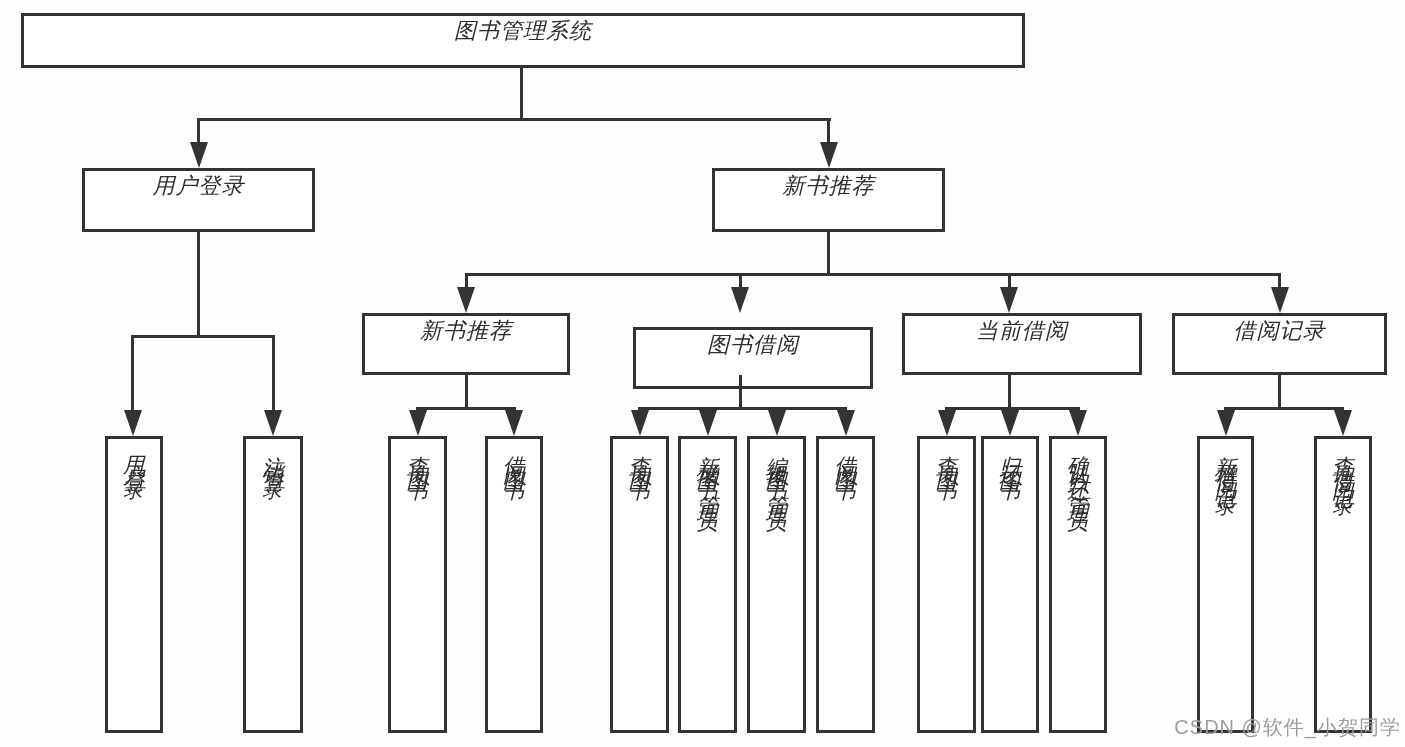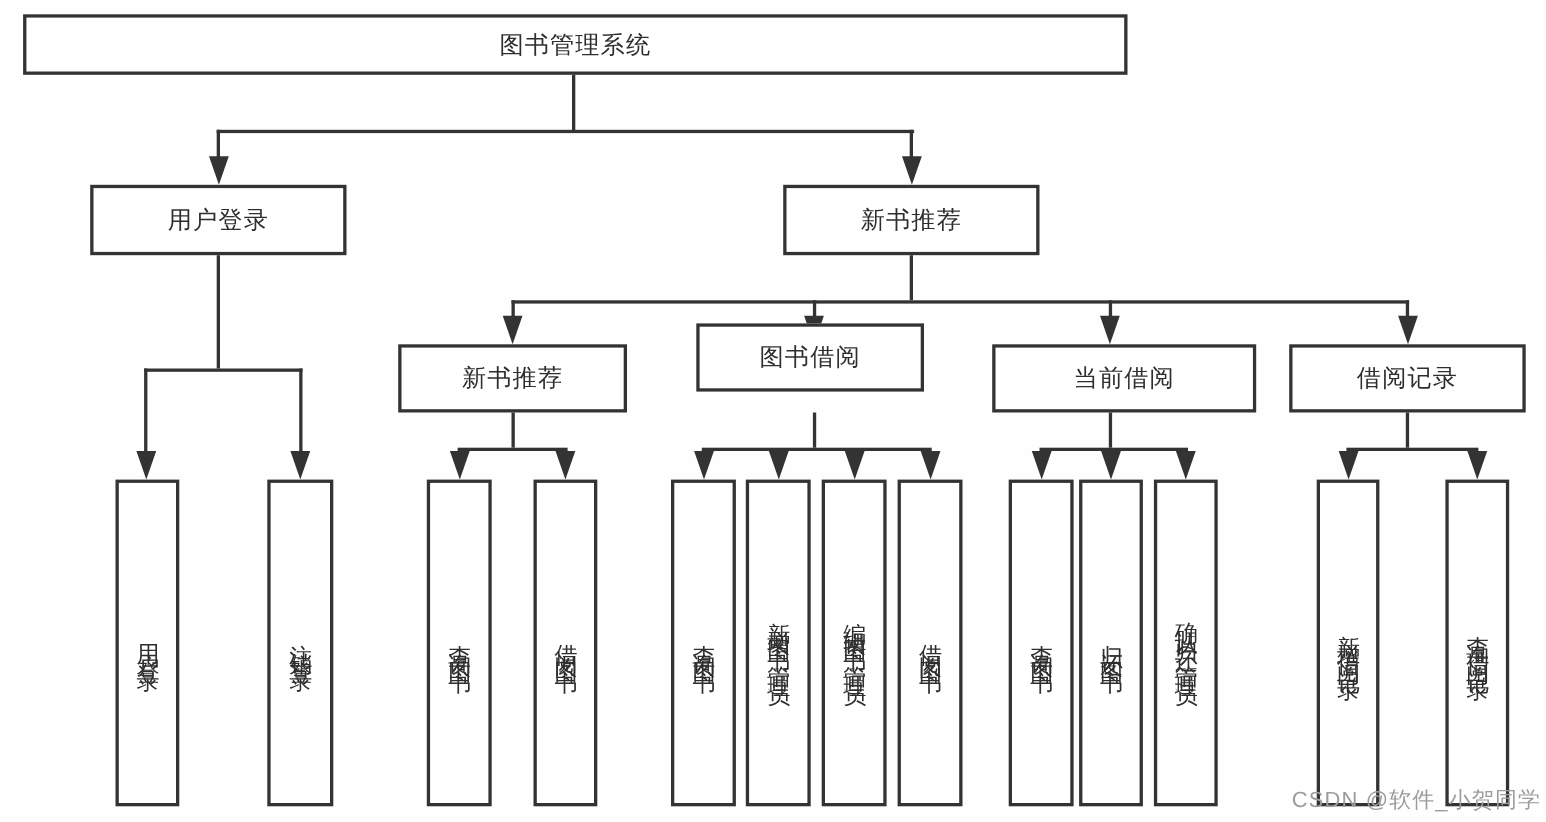--- a/index.html
+++ b/index.html
@@ -2,22 +2,22 @@
 <html><head>
 <meta charset="utf-8">
 <style>
   html,body{margin:0;padding:0;background:#fff;}
   .stage{
     position:relative;width:1405px;height:747px;background:#fefefe;overflow:hidden;
     font-family:"Liberation Sans","DejaVu Sans",sans-serif;
   }
   .node{
     position:absolute;box-sizing:border-box;border:3px solid #333;background:#fff;
-    display:flex;align-items:center;justify-content:center;
-    color:#2e2e2e;font-size:22px;letter-spacing:1px;
+    display:flex;align-items:flex-start;justify-content:center;
+    color:#2e2e2e;font-size:22px;letter-spacing:1px;font-style:italic;
   }
   .node.leaf{font-size:21px;}
   .vtext{
     writing-mode:vertical-rl;text-orientation:mixed;
     letter-spacing:8px;line-height:1;white-space:nowrap;
   }
   .ln{position:absolute;display:block;background:#333;}
   .ar{
     position:absolute;display:block;width:0;height:0;
     border-left:9px solid transparent;border-right:9px solid transparent;
@@ -65,21 +65,21 @@
   <i class="ln" style="left:739px;top:273px;width:3px;height:17px"></i>
   <i class="ar" style="left:731px;top:287px"></i>
   <i class="ln" style="left:1008px;top:273px;width:3px;height:17px"></i>
   <i class="ar" style="left:1000px;top:287px"></i>
   <i class="ln" style="left:1278px;top:273px;width:3px;height:17px"></i>
   <i class="ar" style="left:1271px;top:287px"></i>
 
   <div class="node" style="left:362px;top:313px;width:208px;height:62px">
     <span>新书推荐</span>
   </div>
-  <div class="node" style="left:633px;top:294px;width:207px;height:62px">
+  <div class="node" style="left:633px;top:327px;width:240px;height:62px">
     <span>图书借阅</span>
   </div>
   <div class="node" style="left:902px;top:313px;width:240px;height:62px">
     <span>当前借阅</span>
   </div>
   <div class="node" style="left:1172px;top:313px;width:215px;height:62px">
     <span>借阅记录</span>
   </div>
 
   <i class="ln" style="left:465px;top:375px;width:3px;height:32px"></i>

